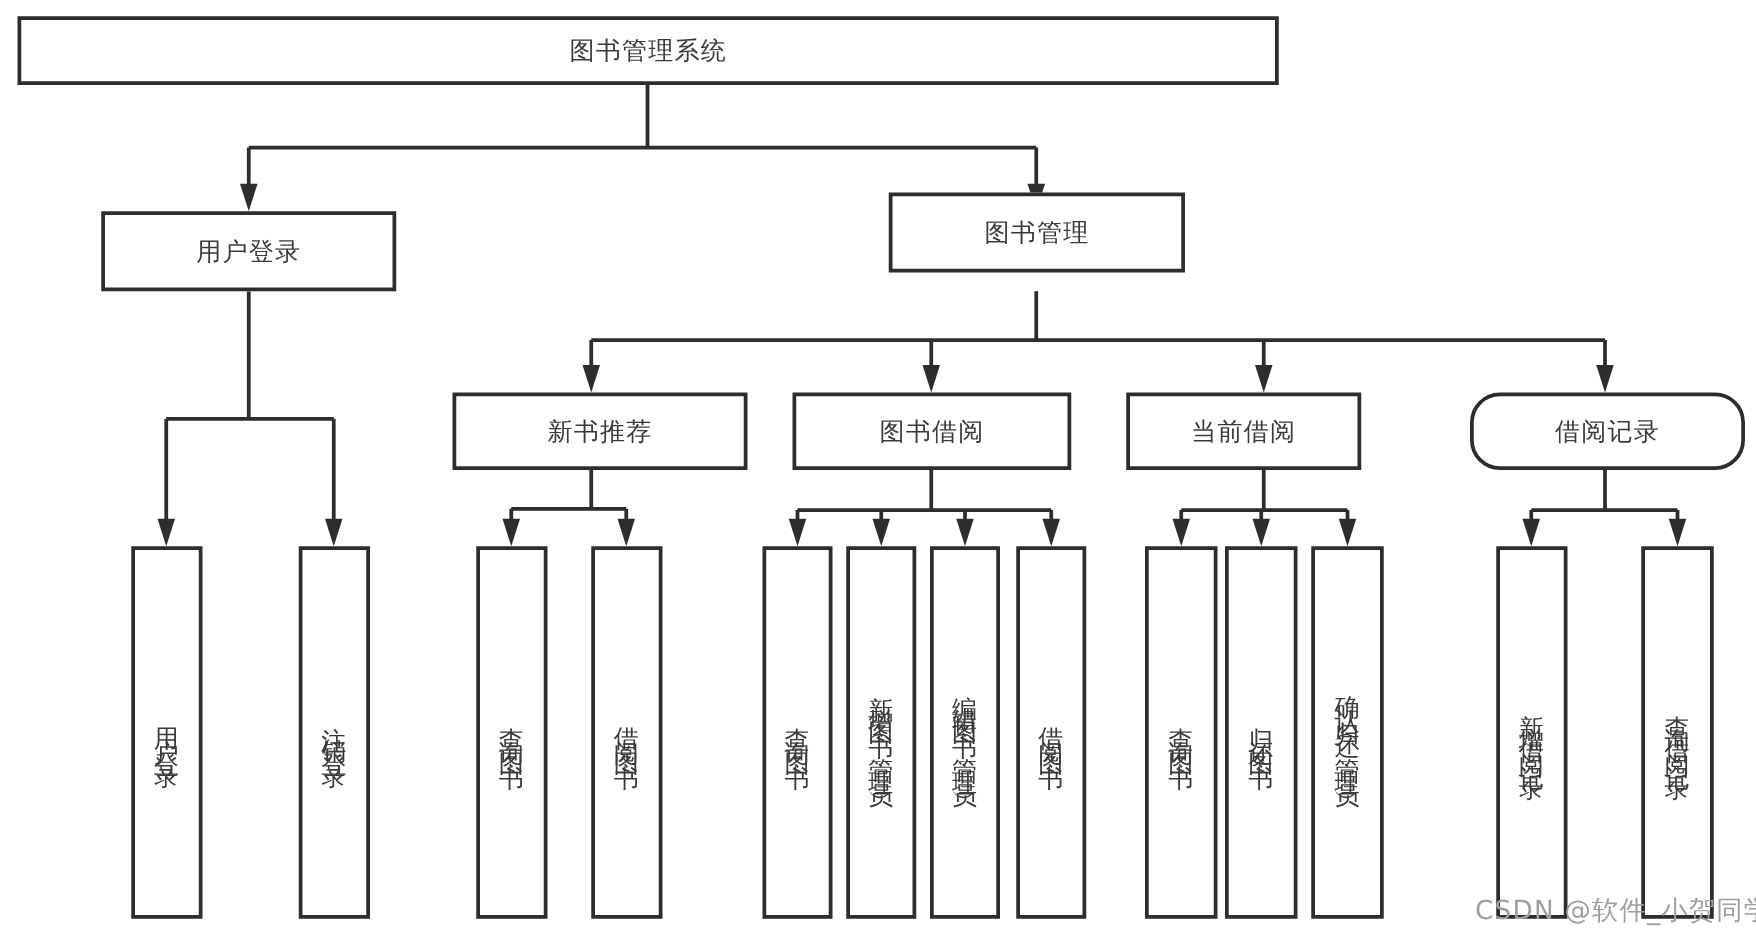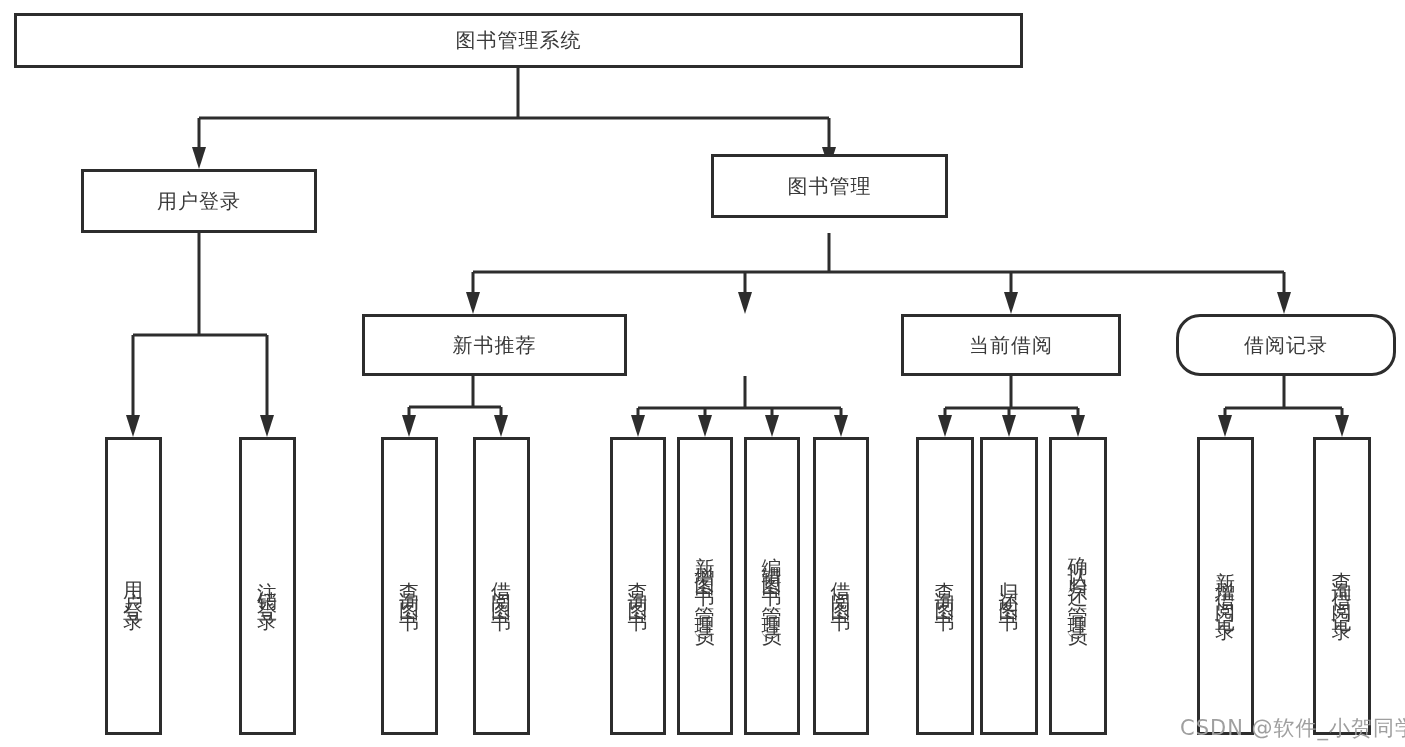--- a/index.html
+++ b/index.html
@@ -93,22 +93,23 @@
     <path class="stroke" d="M1284,376 V408 M1225,408 H1342 M1225,408 V418 M1342,408 V418"></path>
     <polygon class="arrow" points="1218,415 1232,415 1225,437"></polygon>
     <polygon class="arrow" points="1335,415 1349,415 1342,437"></polygon>
   </svg>
 
   <div class="box hbox" style="left:14px; top:13px; width:1009px; height:55px;">图书管理系统</div>
 
   <div class="box hbox" style="left:81px; top:169px; width:236px; height:64px;">用户登录</div>
   <div class="box hbox" style="left:711px; top:154px; width:237px; height:64px;">图书管理</div>
 
-  <div class="box hbox" style="left:362px; top:314px; width:265px; height:62px;">新书推荐</div>
-  <div class="box hbox" style="left:901px; top:314px; width:220px; height:62px;">当前借阅</div>
+  <div class="box hbox" style="left:362px; top:314px; width:236px; height:62px;">新书推荐</div>
+  <div class="box hbox" style="left:634px; top:314px; width:223px; height:62px;">图书借阅</div>
+  <div class="box hbox" style="left:901px; top:314px; width:188px; height:62px;">当前借阅</div>
   <div class="box hbox" style="left:1176px; top:314px; width:220px; height:62px;border-radius:24px;">借阅记录</div>
 
   <div class="box vbox" style="left:105px; top:437px; width:57px; height:298px;">
     <span class="vtext">用户登录</span>
   </div>
   <div class="box vbox" style="left:239px; top:437px; width:57px; height:298px;">
     <span class="vtext">注销登录</span>
   </div>
 
   <div class="box vbox" style="left:381px; top:437px; width:57px; height:298px;">

